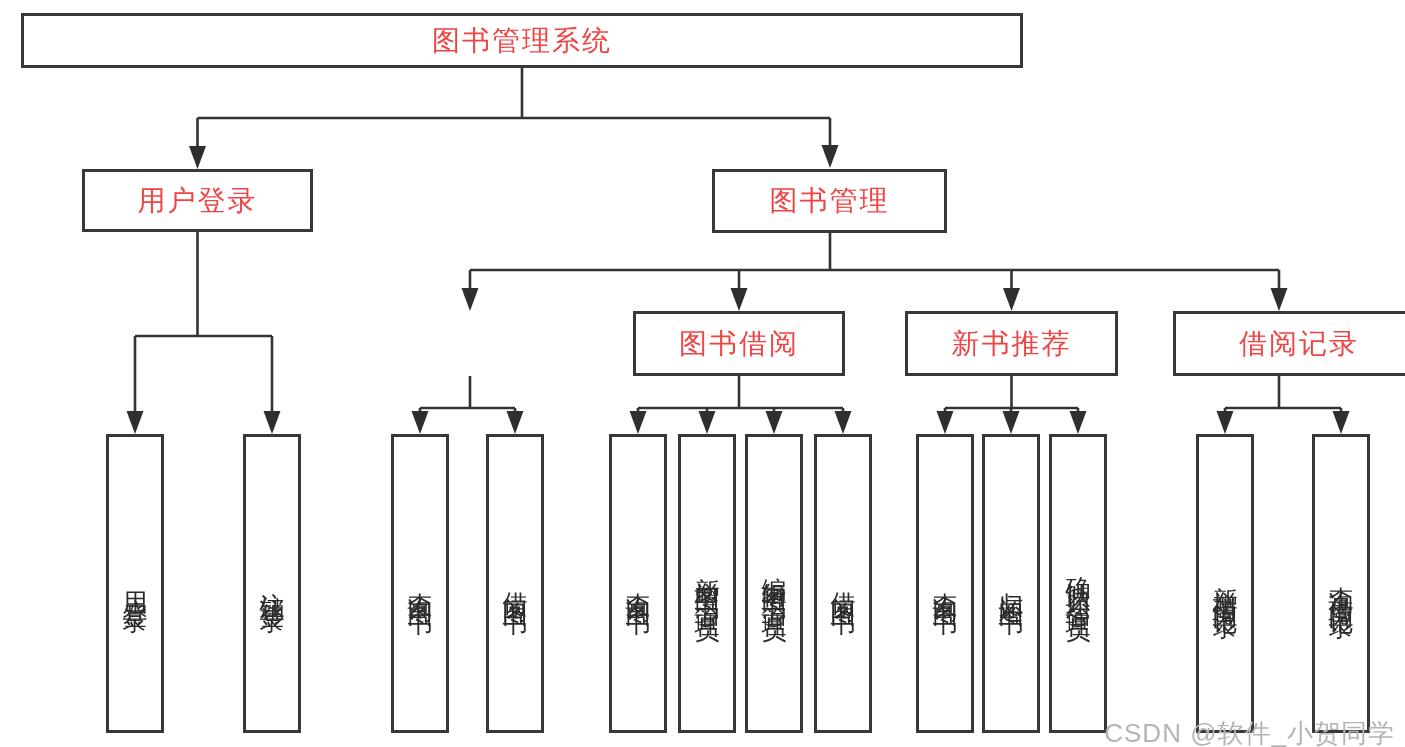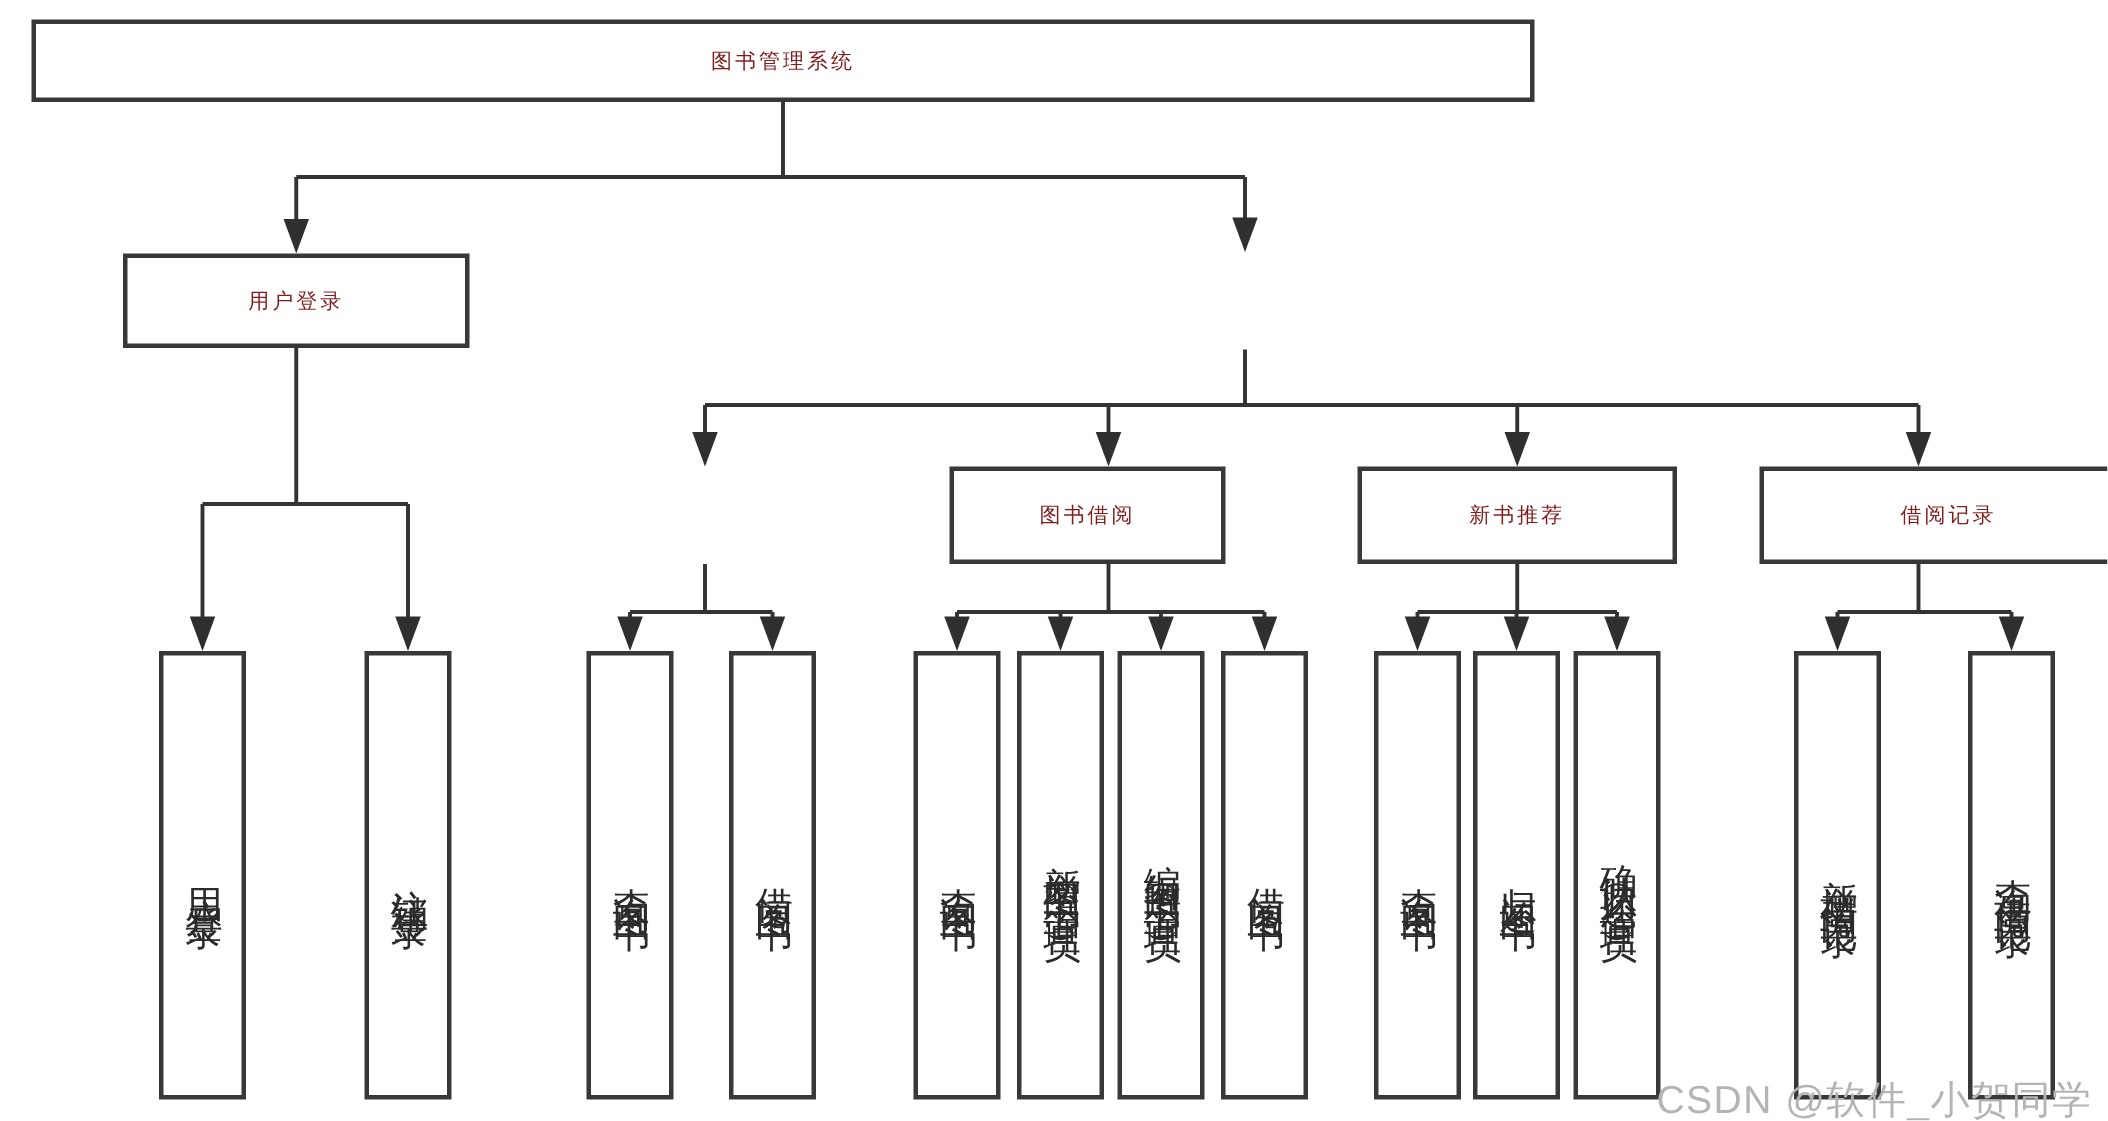--- a/index.html
+++ b/index.html
@@ -30,31 +30,31 @@
     position: absolute;
     box-sizing: border-box;
     background: #ffffff;
     border: 3px solid #383838;
     display: flex;
     align-items: center;
     justify-content: center;
     z-index: 2;
   }
   .hlabel {
-    font-size: 14px;
+    font-size: 28px;
     letter-spacing: 2px;
-    color: #7f1d1d;
+    color: #ef4444;
     white-space: nowrap;
   }
   .node.root   { left: 21px;  top: 13px;  width: 1002px; height: 55px; }
   .node.lvl2-a { left: 82px;  top: 169px; width: 231px;  height: 63px; }
   .node.lvl2-b { left: 712px; top: 169px; width: 235px;  height: 64px; }
   .node.lvl3   { top: 311px; height: 65px; }
   .node.lvl3-a { left: 363px;  width: 215px; }
-  .node.lvl3-b { left: 633px;  width: 184px; }
+  .node.lvl3-b { left: 633px;  width: 212px; }
   .node.lvl3-c { left: 905px;  width: 213px; }
   .node.lvl3-d { left: 1173px; width: 252px; }
   .node.leaf {
     top: 434px;
     height: 299px;
     width: 58px;
   }
   .vtext {
     writing-mode: vertical-rl;
     font-size: 25px;
@@ -142,20 +142,23 @@
     </g>
   </svg>
 
   <div class="node root">
     <span class="hlabel">图书管理系统</span>
   </div>
 
   <div class="node lvl2-a">
     <span class="hlabel">用户登录</span>
   </div>
+  <div class="node lvl2-b">
+    <span class="hlabel">图书管理</span>
+  </div>
 
   <div class="node lvl3 lvl3-b">
     <span class="hlabel">图书借阅</span>
   </div>
   <div class="node lvl3 lvl3-c">
     <span class="hlabel">新书推荐</span>
   </div>
   <div class="node lvl3 lvl3-d">
     <span class="hlabel">借阅记录</span>
   </div>

